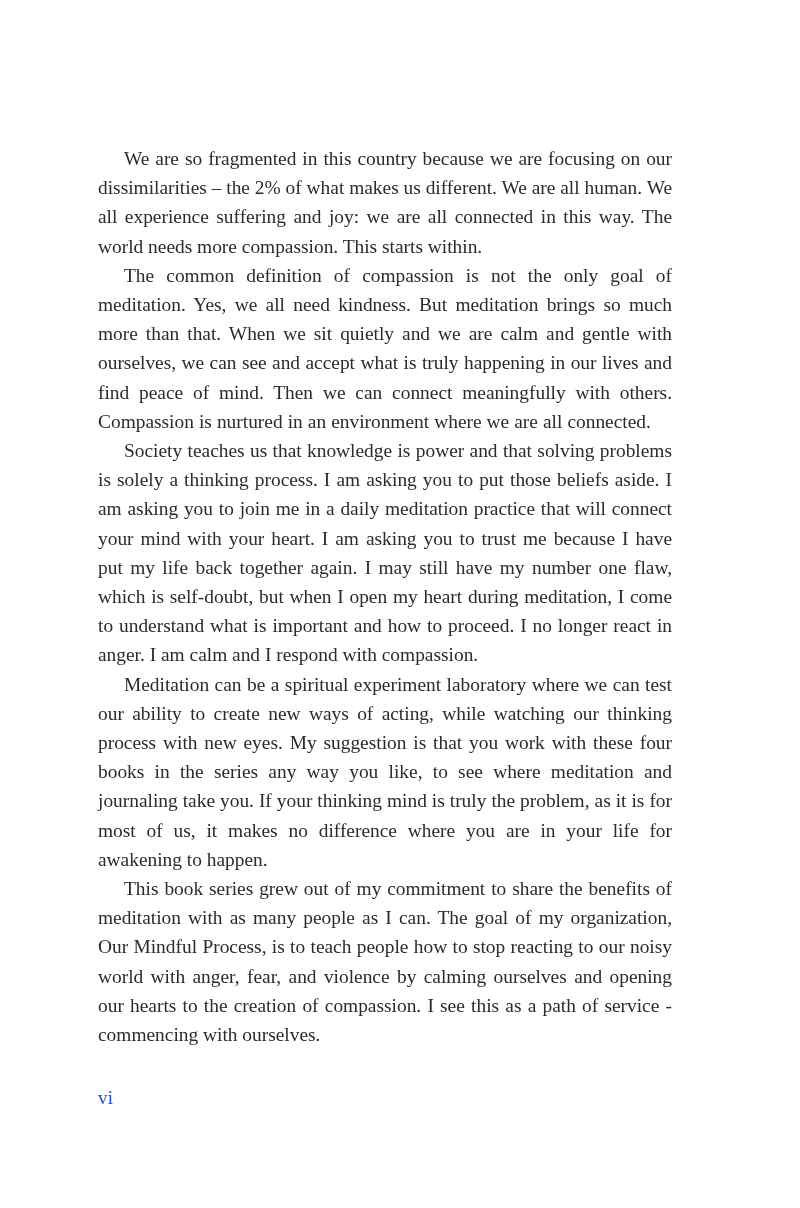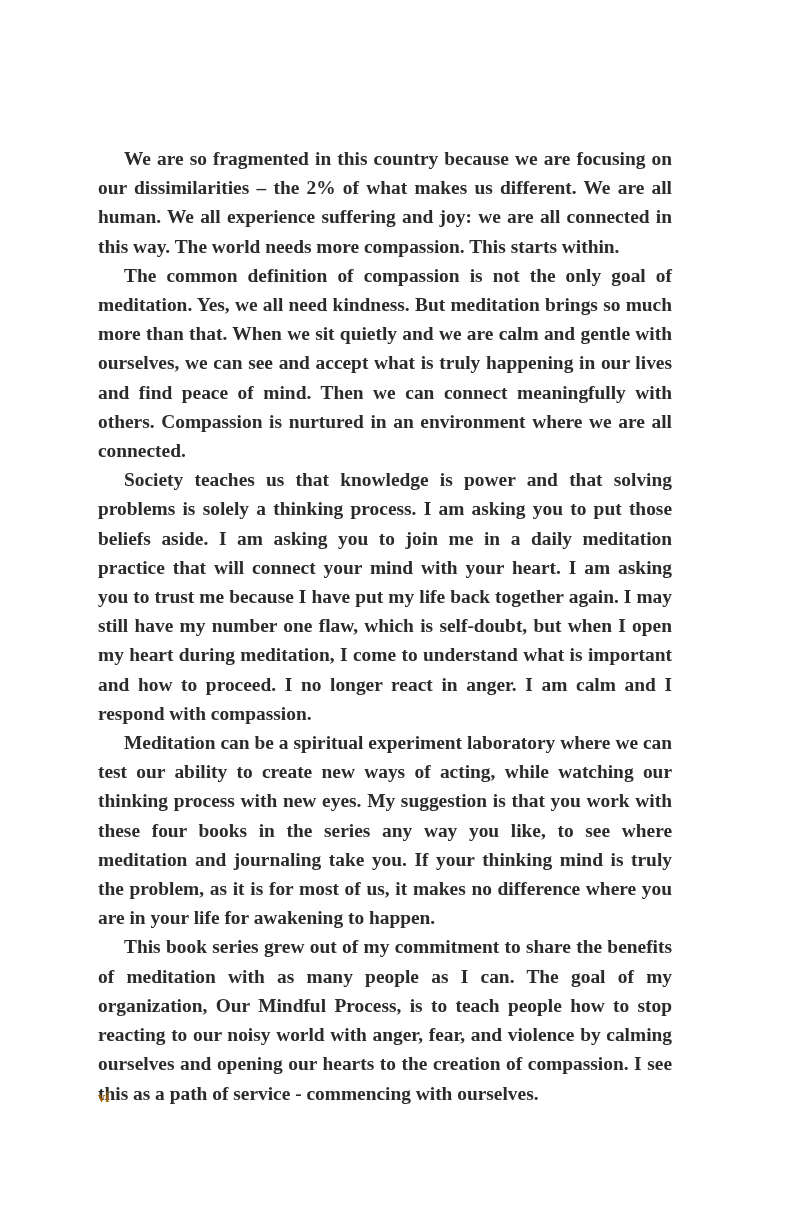--- a/index.html
+++ b/index.html
@@ -13,21 +13,20 @@
     font-family: "Liberation Serif", "DejaVu Serif", serif;
     color: #2b2b2b;
     -webkit-font-smoothing: antialiased;
   }
   .page {
     position: relative;
     width: 800px;
     height: 1208px;
     background: #ffffff;
     box-sizing: border-box;
-    font-weight: bold;
   }
   .text-column {
     position: absolute;
     left: 98px;
     top: 144px;
     width: 574px;
   }
   .para {
     margin: 0;
     text-align: justify;
@@ -40,24 +39,24 @@
     font-variant-ligatures: common-ligatures;
   }
   
   .para.loose-first {
     word-spacing: 0.2px;
   }
   .folio {
     position: absolute;
     left: 98px;
     top: 1089px;
-    font-size: 14px;
+    font-size: 19px;
     line-height: 18px;
     letter-spacing: 0.3px;
-    color: #a16207;
+    color: #1d4ed8;
     font-family: "Liberation Serif", "DejaVu Serif", serif;
   }
 </style>
 </head>
 <body>
 
 <div class="page">
 
   <div class="text-column">
     <p class="para">We are so fragmented in this country because we are focusing on our dissimilarities – the 2% of what makes us different. We are all human. We all experience suffering and joy: we are all connected in this way. The world needs more compassion. This starts within.</p>

